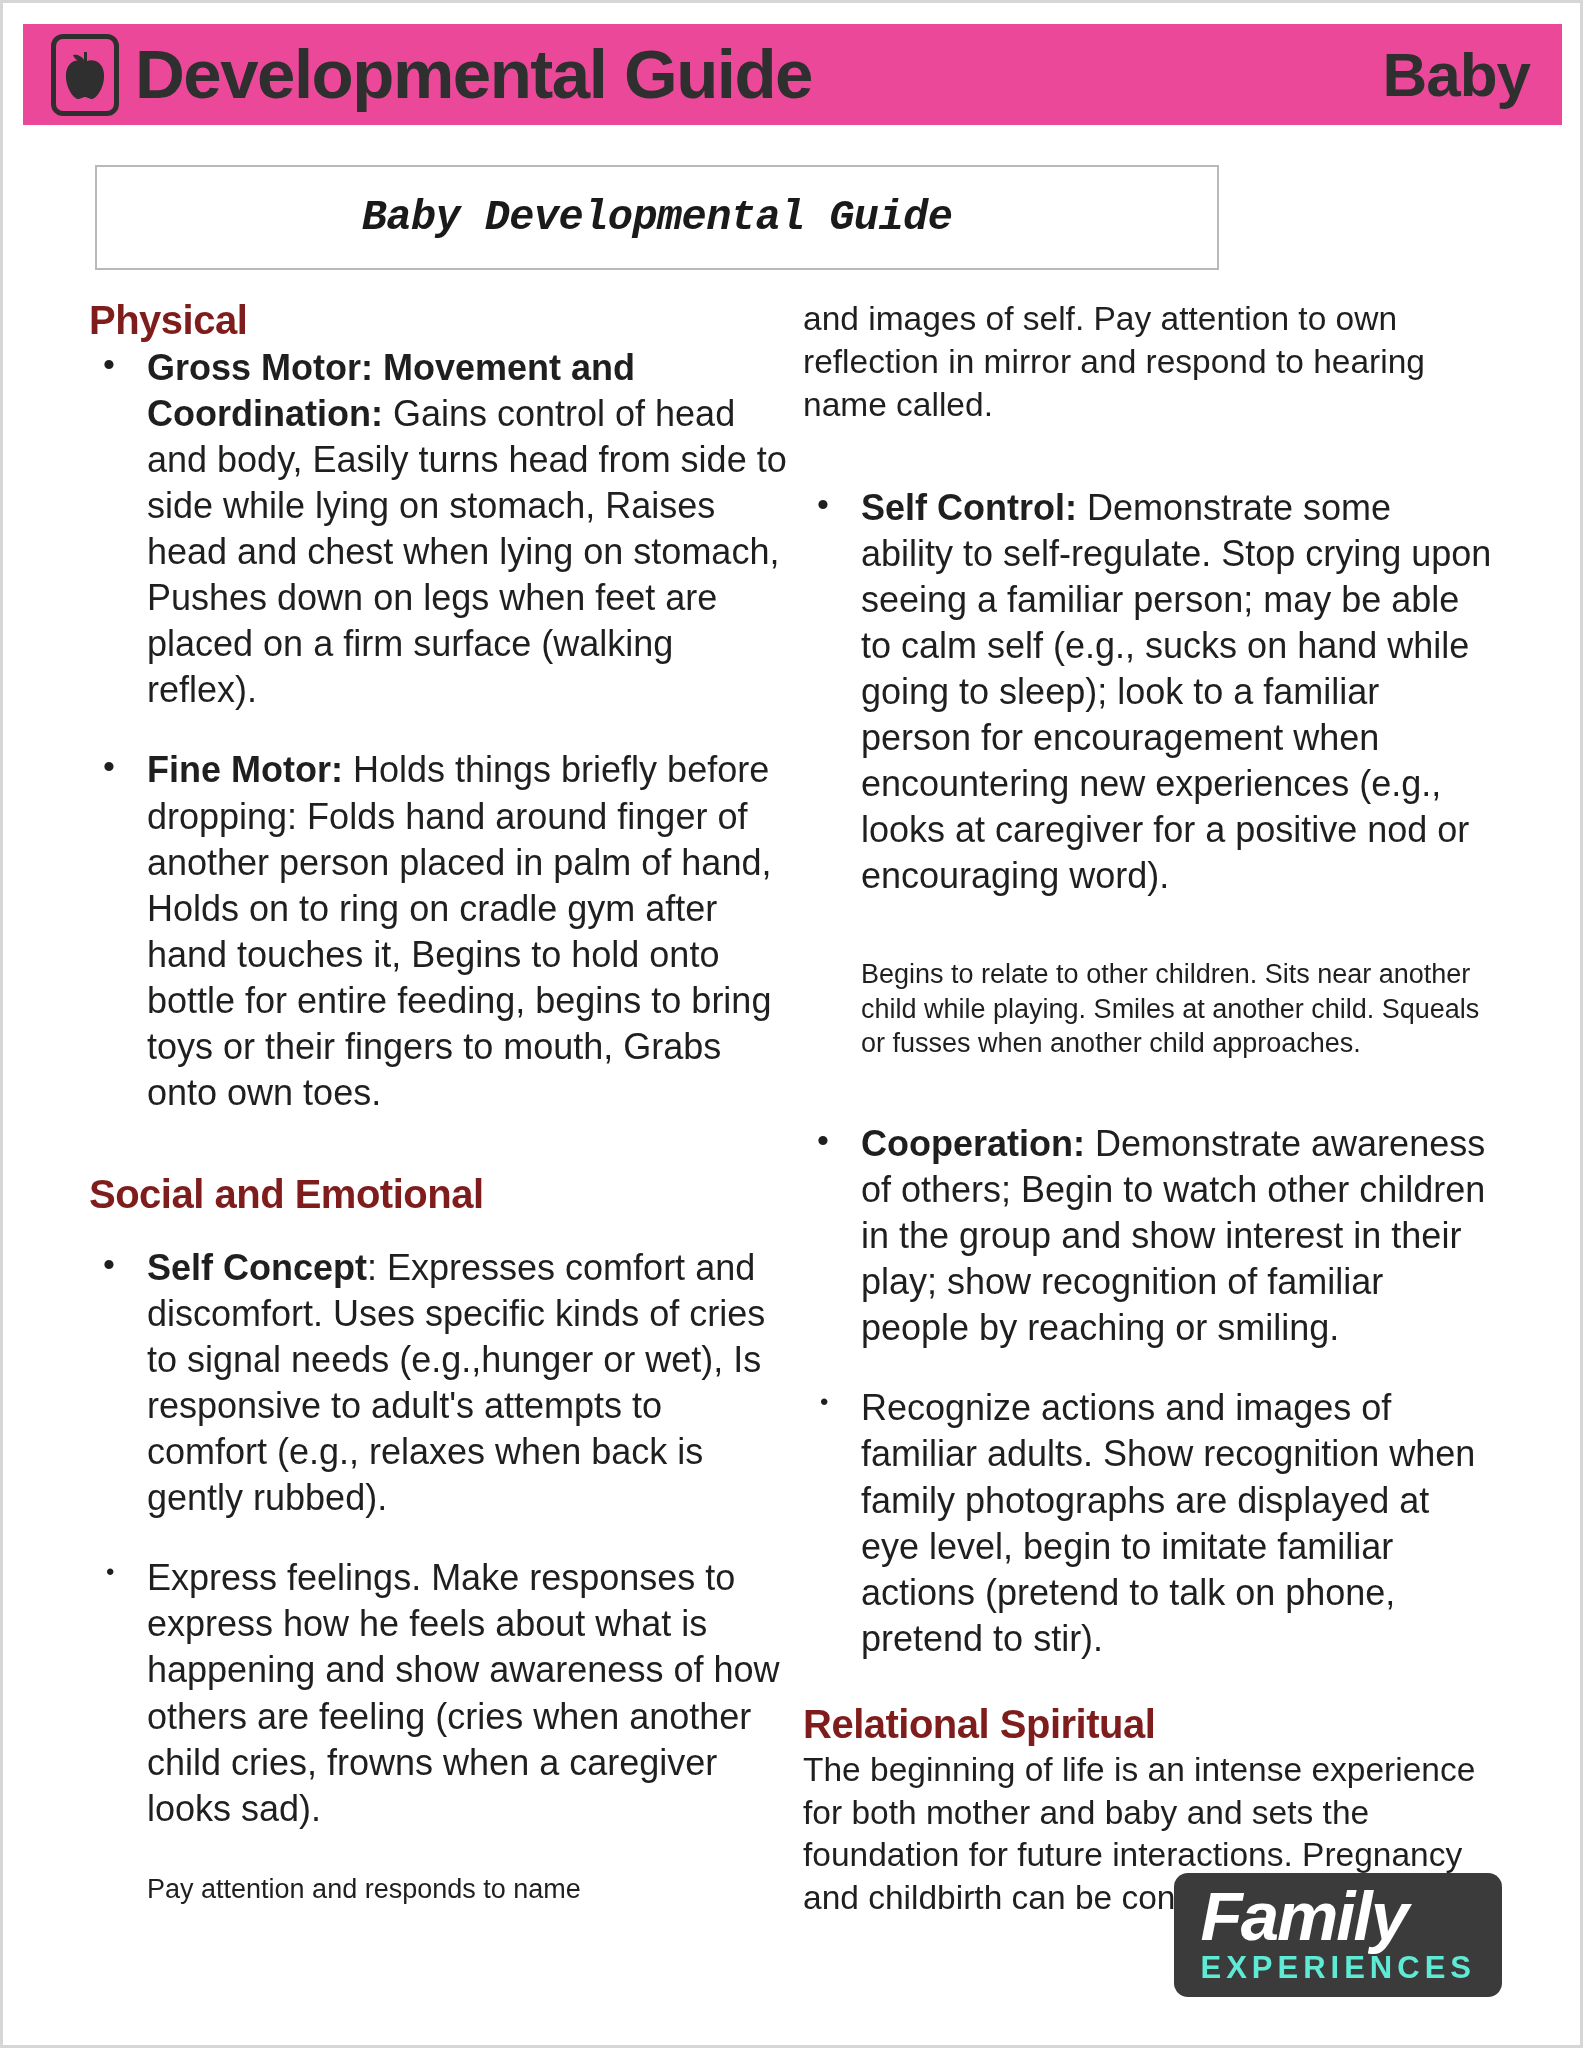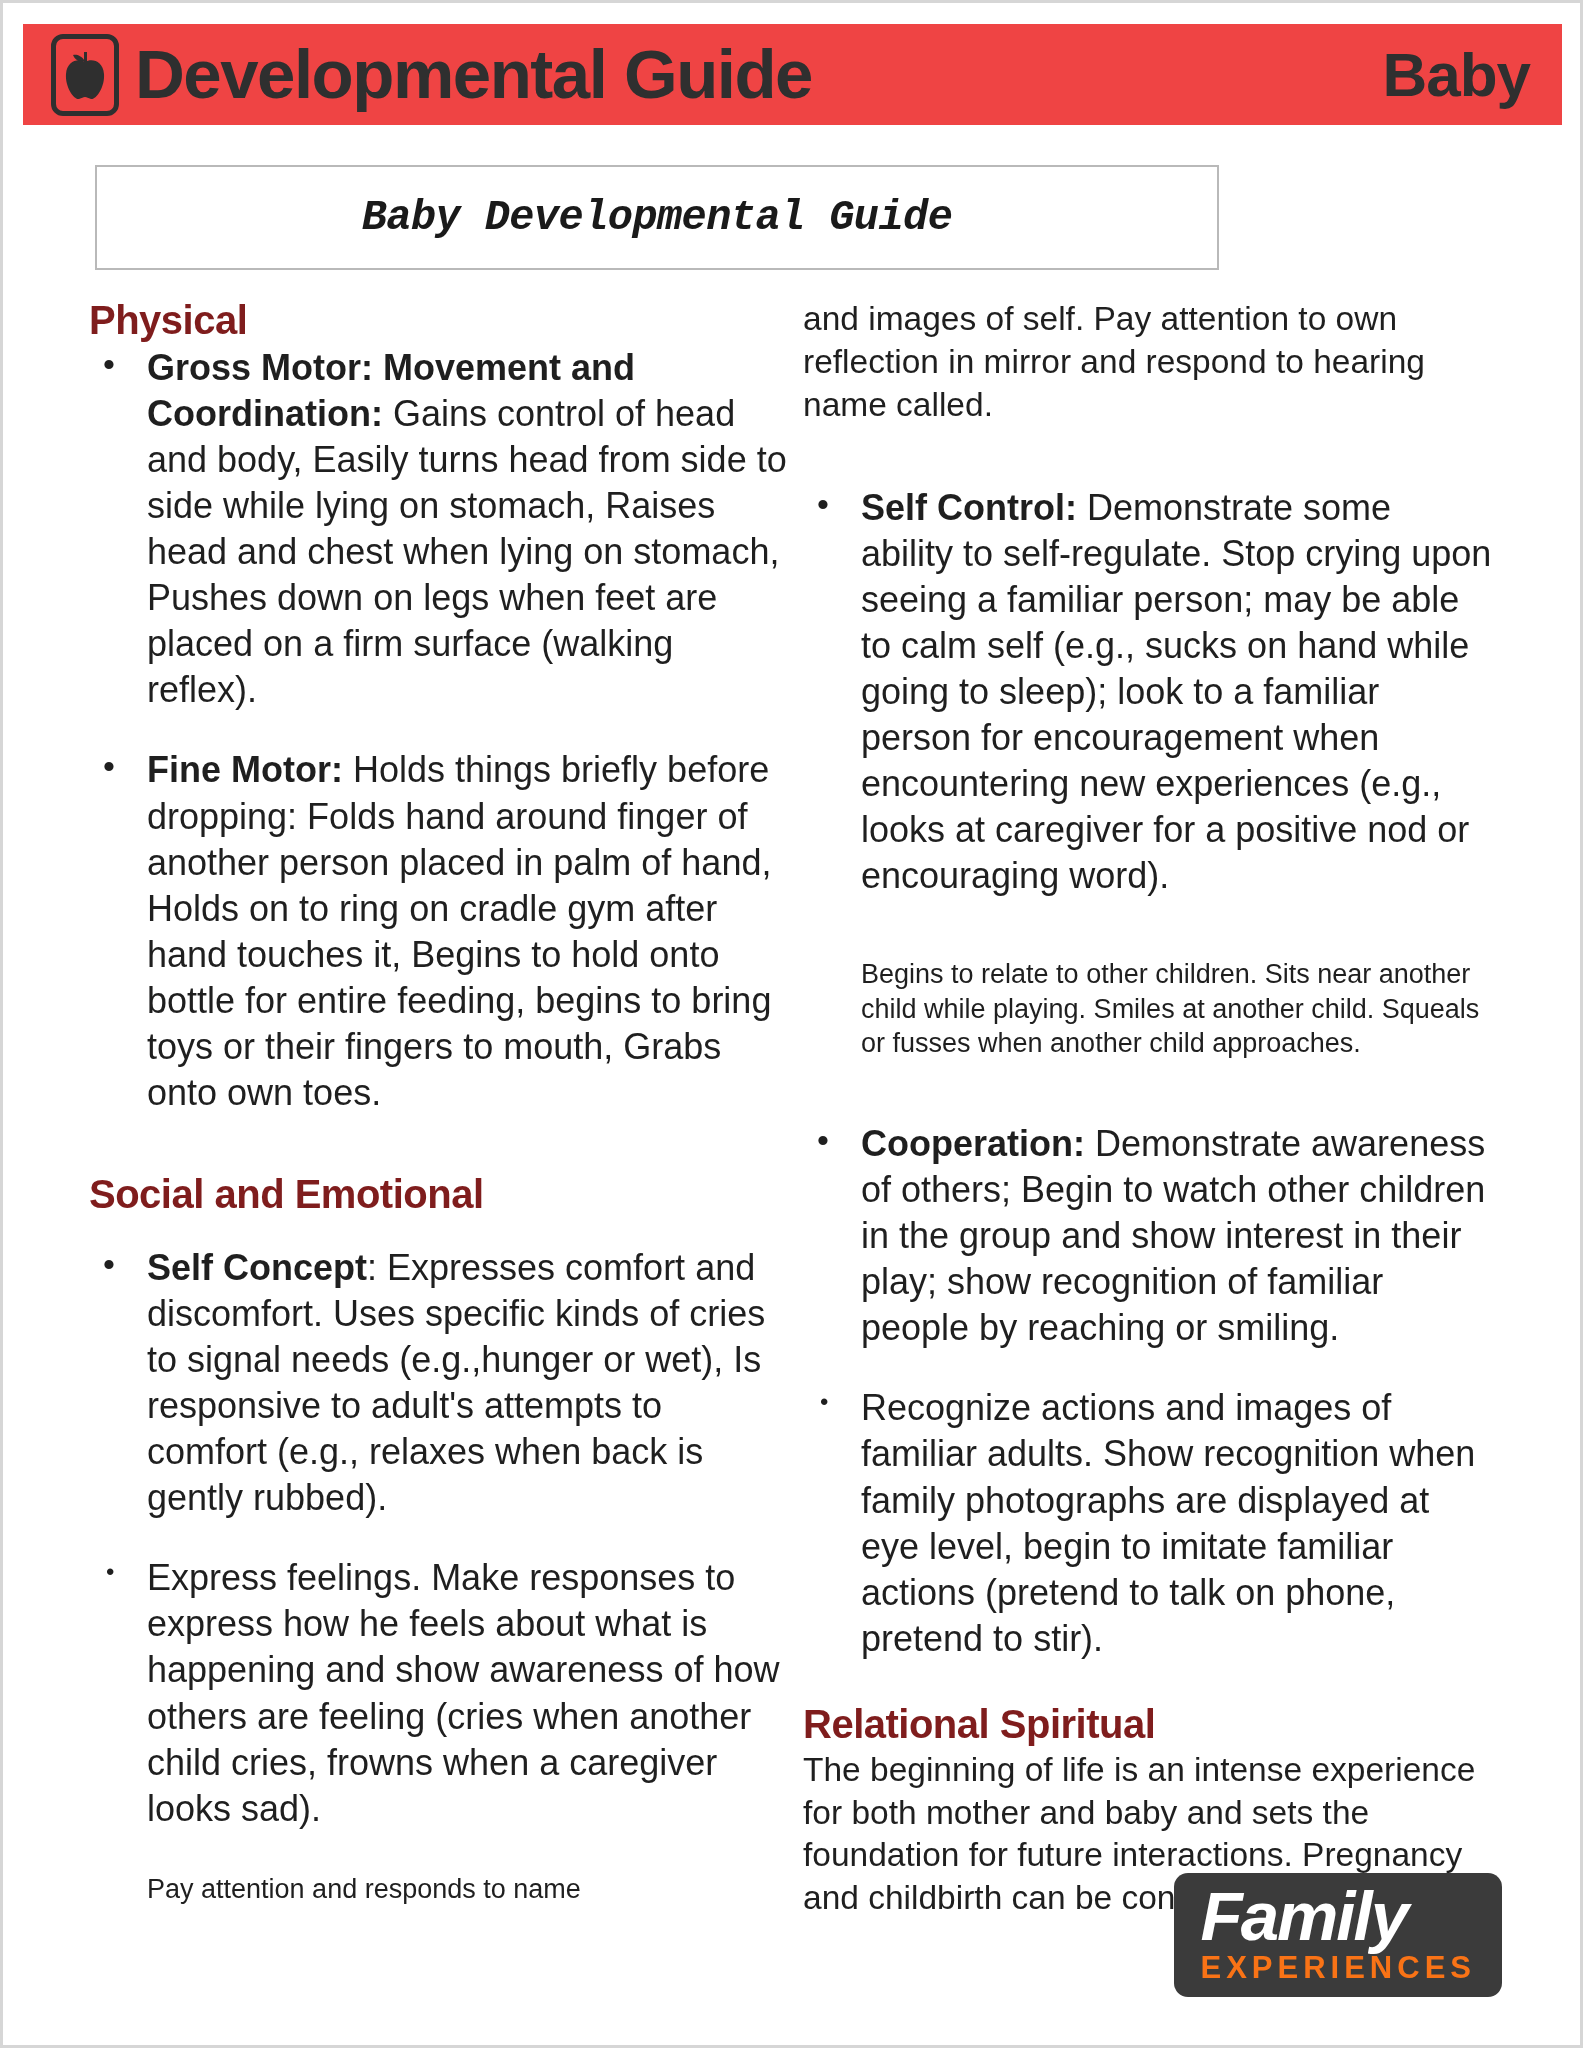--- a/index.html
+++ b/index.html
@@ -22,21 +22,21 @@
     overflow: hidden;
   }
 
   
   .header-bar {
     position: absolute;
     left: 20px;
     top: 21px;
     width: 1539px;
     height: 101px;
-    background: #ef4444;
+    background: #ec4899;
     display: flex;
     align-items: center;
     padding: 0 22px 0 28px;
     box-sizing: border-box;
   }
   .apple-badge {
     width: 68px;
     height: 82px;
     border: 5px solid #2f2f2f;
     border-radius: 12px;
@@ -178,21 +178,21 @@
     display: block;
     color: #ffffff;
     font-size: 69px;
     font-weight: bold;
     font-style: italic;
     letter-spacing: -2px;
     line-height: 0.94;
   }
   .logo-exp {
     display: block;
-    color: #f97316;
+    color: #5eead4;
     font-size: 31px;
     font-weight: bold;
     letter-spacing: 5px;
     margin-top: 2px;
   }
 </style>
 </head>
 <body>
 
 <div class="page">

